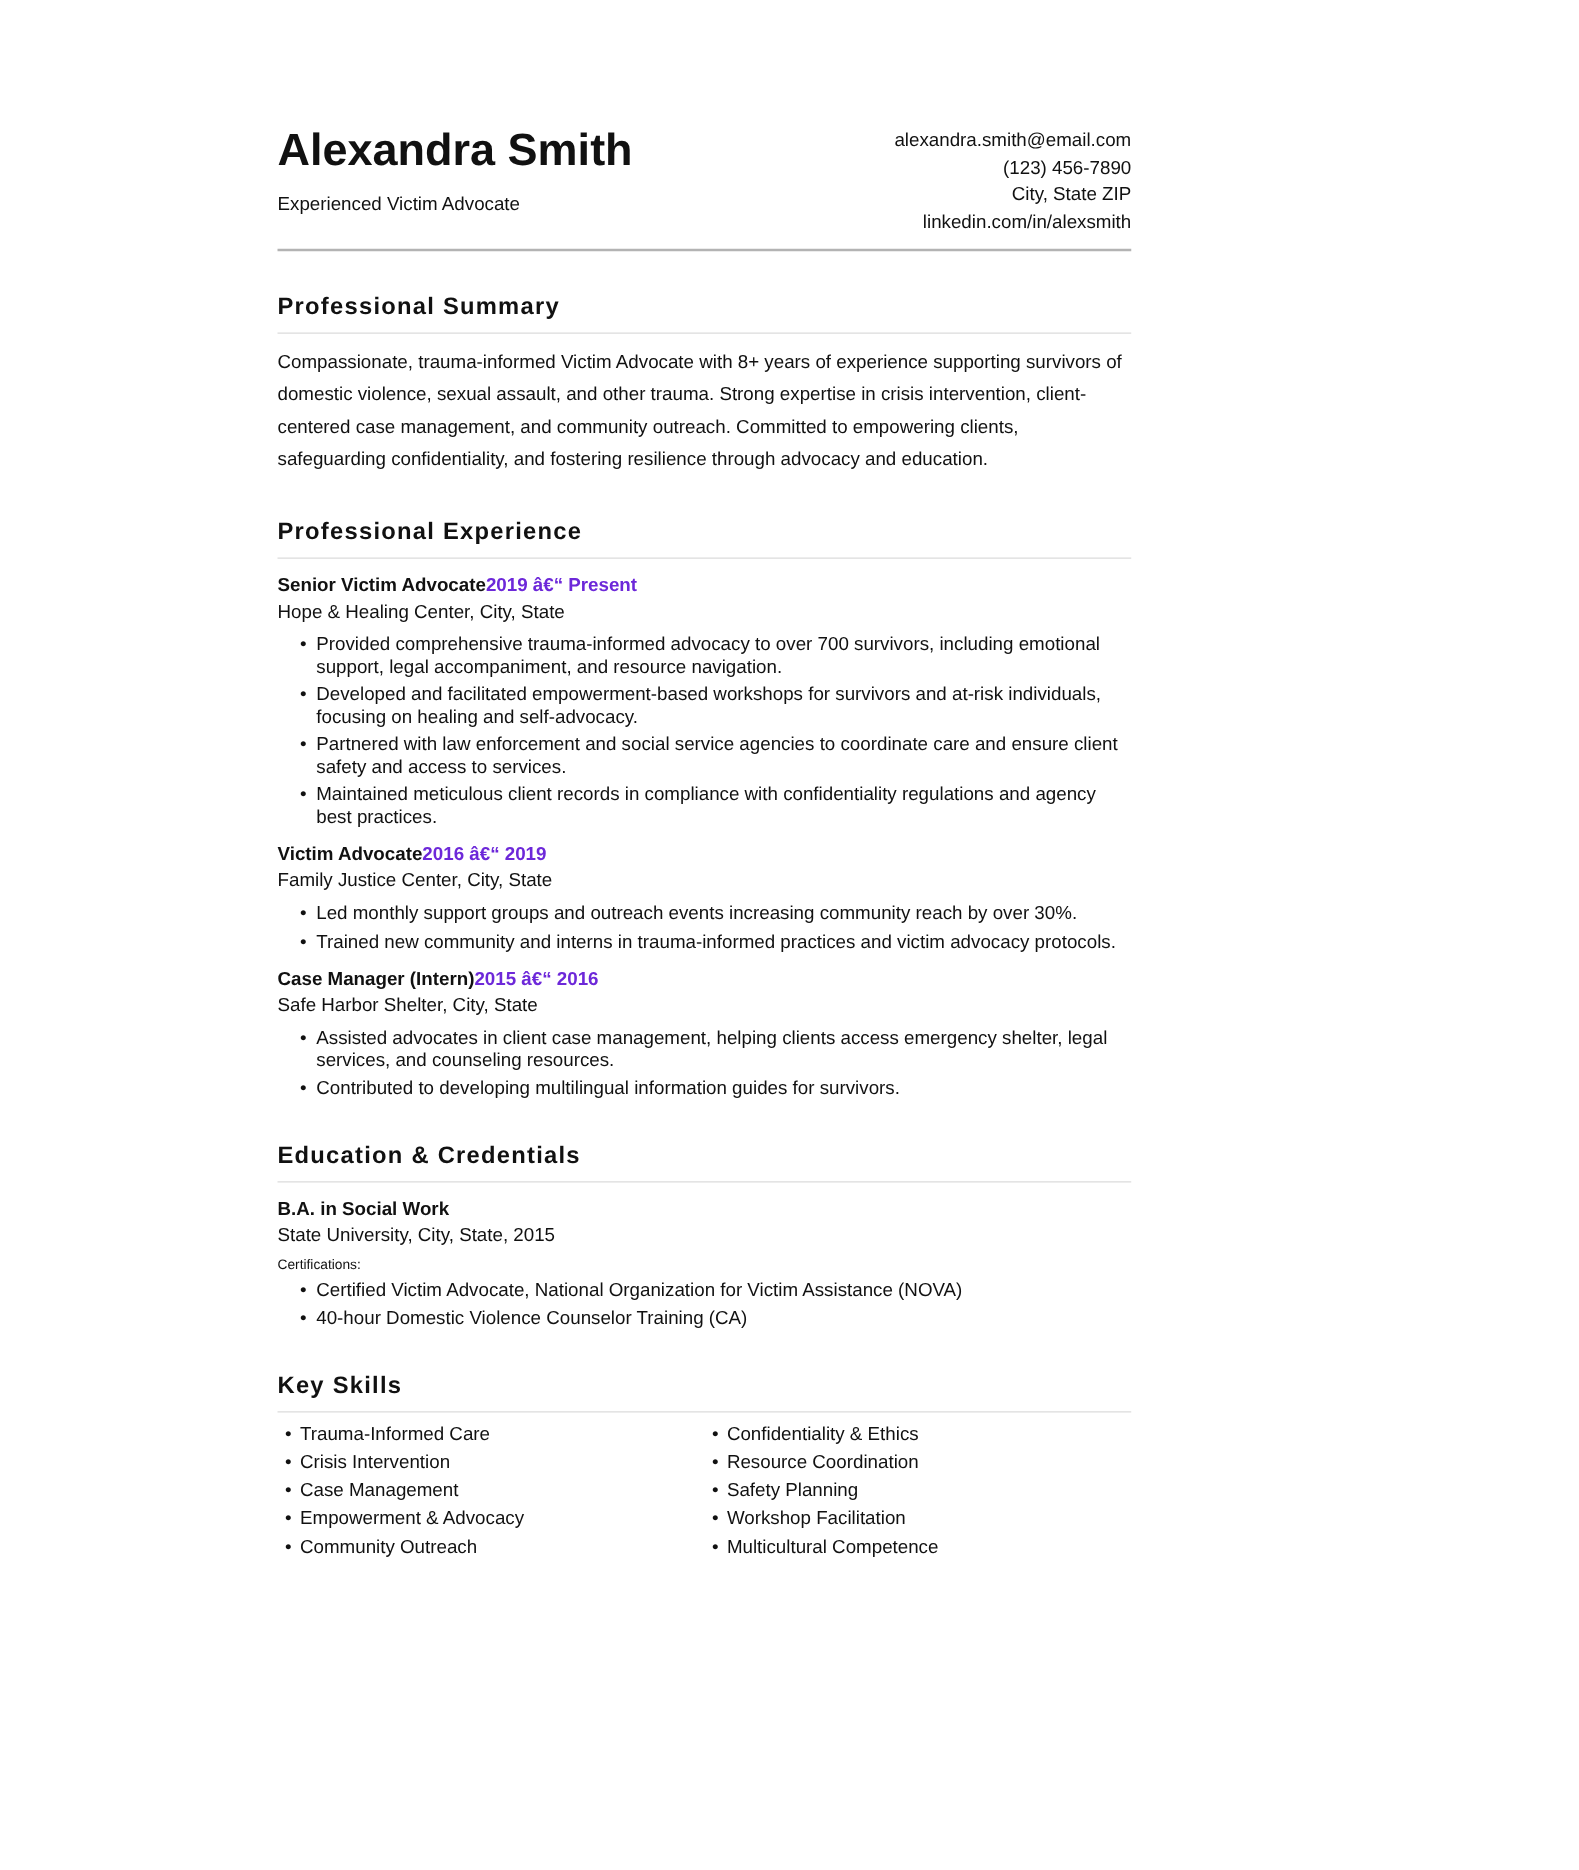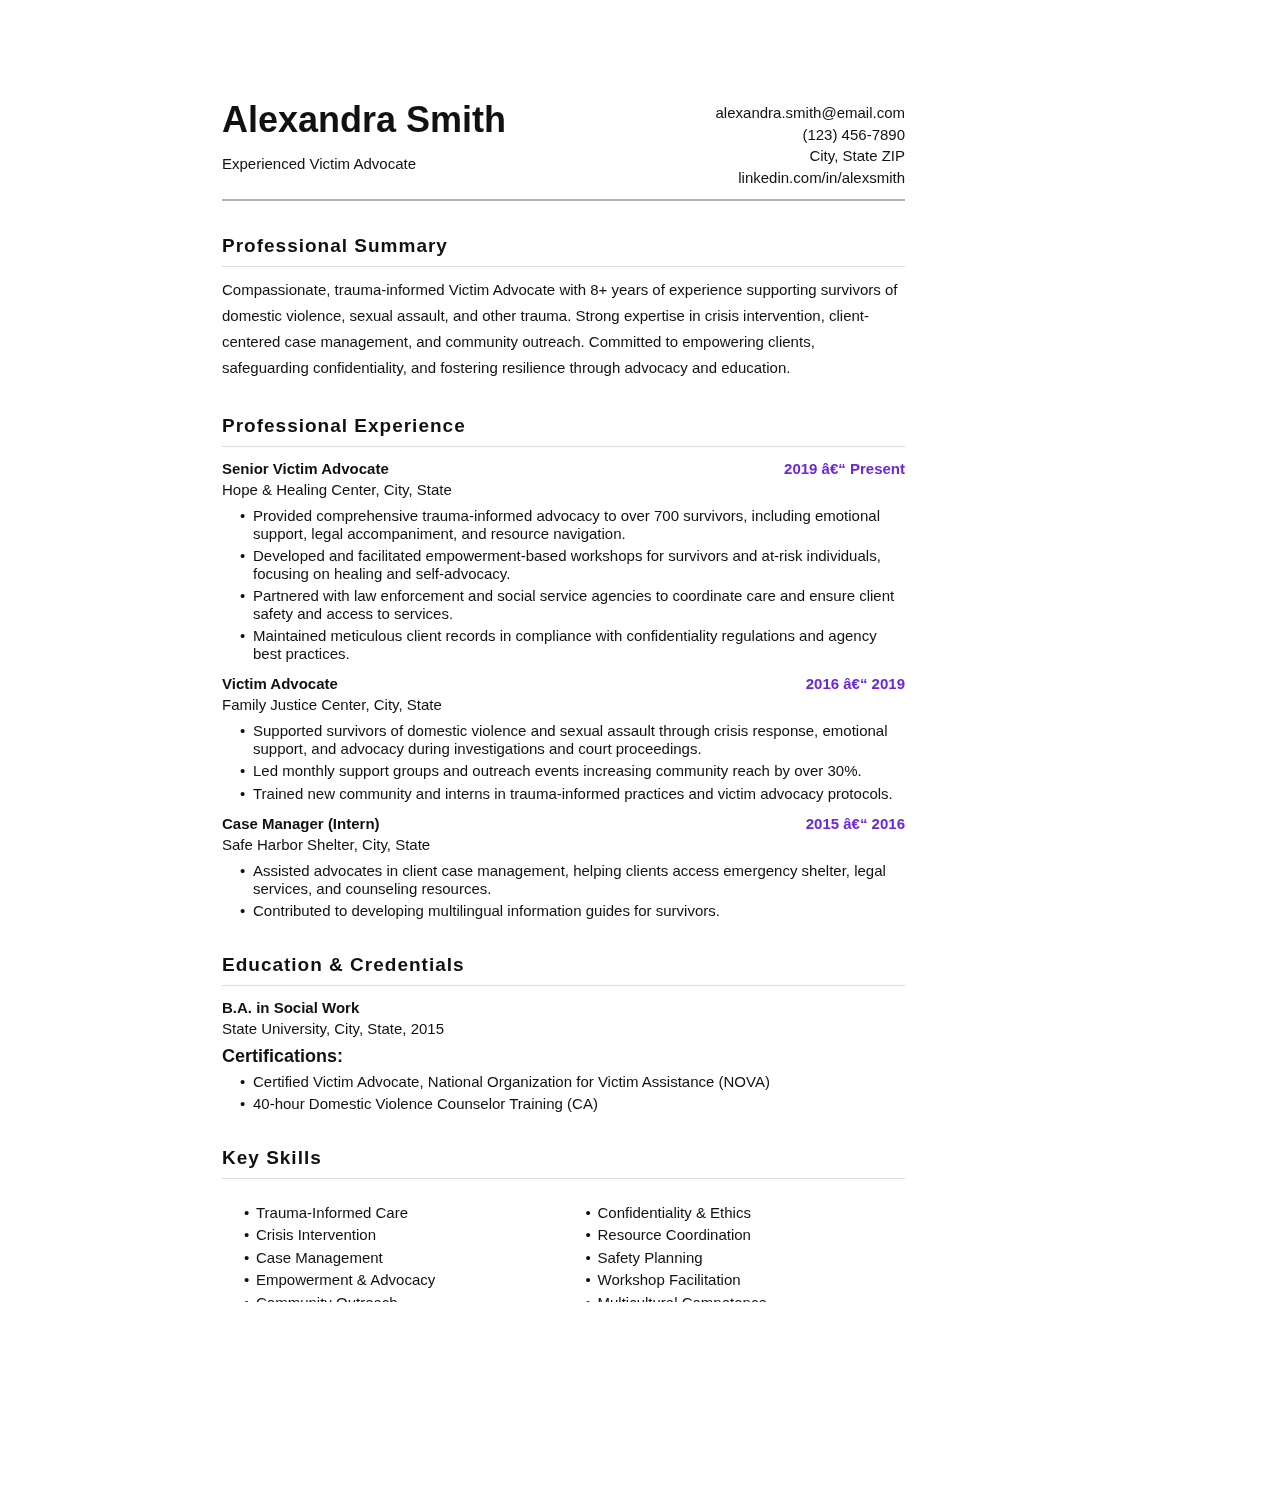--- a/index.html
+++ b/index.html
@@ -27,38 +27,38 @@
   
   .section { margin-top: 33px; }
   .section-heading {
     font-size: 19px; font-weight: 700; letter-spacing: 1px; line-height: 23px;
     margin: 0; padding-bottom: 9px;
     border-bottom: 1px solid #dcdcdc;
   }
   .summary-text { font-size: 15px; line-height: 26px; margin: 10px 0 0 0; }
   
   .job { margin-top: 13px; }
-  .job-head { display: flex; justify-content: space-between; align-items: baseline; }
+  .job-head { display: flex; justify-content: flex-start; align-items: baseline; }
   .job-title { font-size: 15px; font-weight: 700; }
   .job-dates { font-size: 15px; font-weight: 700; color: #6d28d9; }
   .job-company { font-size: 15px; margin-top: 4px; }
   ul.bullets {
     list-style: none; margin: 9px 0 0 0; padding: 0 0 0 31px;
     font-size: 15px; line-height: 17.5px;
   }
   ul.bullets li { position: relative; margin-bottom: 5px; }
   ul.bullets li::before { content: "\2022"; position: absolute; left: -13px; }
   
   .edu-degree { font-size: 15px; font-weight: 700; margin-top: 13px; }
   .edu-school { font-size: 15px; margin-top: 4px; }
-  .edu-cert-label { font-size: 18px; font-weight: 700; margin-top: 9px; }
+  .edu-cert-label { font-size: 11px; font-weight: 400; margin-top: 9px; }
   
   .skills-cols { display: flex; margin-top: 9px; }
   .skills-cols ul {
-    flex: 1; list-style: none; margin: 16px; padding: 0 0 0 18px;
+    flex: 1; list-style: none; margin: 0; padding: 0 0 0 18px;
     font-size: 15px; line-height: 17.5px;
   }
   .skills-cols li { position: relative; margin-bottom: 5px; }
   .skills-cols li::before { content: "\2022"; position: absolute; left: -12px; }
 </style>
 </head>
 <body>
 
 <div class="doc">
 
@@ -97,21 +97,20 @@
       </ul>
     </div>
 
     <div class="job">
       <div class="job-head">
         <span class="job-title">Victim Advocate</span>
         <span class="job-dates">2016 â€“ 2019</span>
       </div>
       <div class="job-company">Family Justice Center, City, State</div>
       <ul class="bullets">
-        <li>Supported survivors of domestic violence and sexual assault through crisis response, emotional support, and advocacy during investigations and court proceedings.</li>
         <li>Led monthly support groups and outreach events increasing community reach by over 30%.</li>
         <li>Trained new community and interns in trauma-informed practices and victim advocacy protocols.</li>
       </ul>
     </div>
 
     <div class="job">
       <div class="job-head">
         <span class="job-title">Case Manager (Intern)</span>
         <span class="job-dates">2015 â€“ 2016</span>
       </div>

